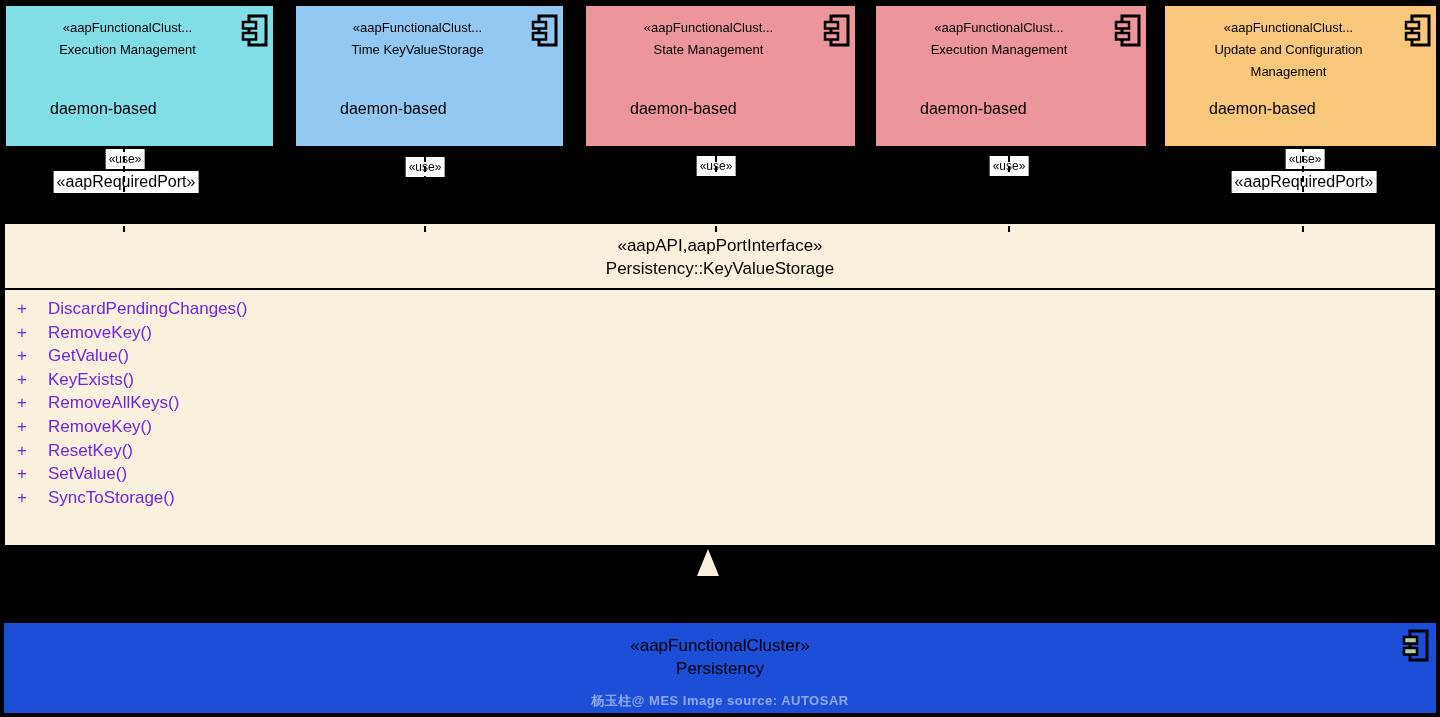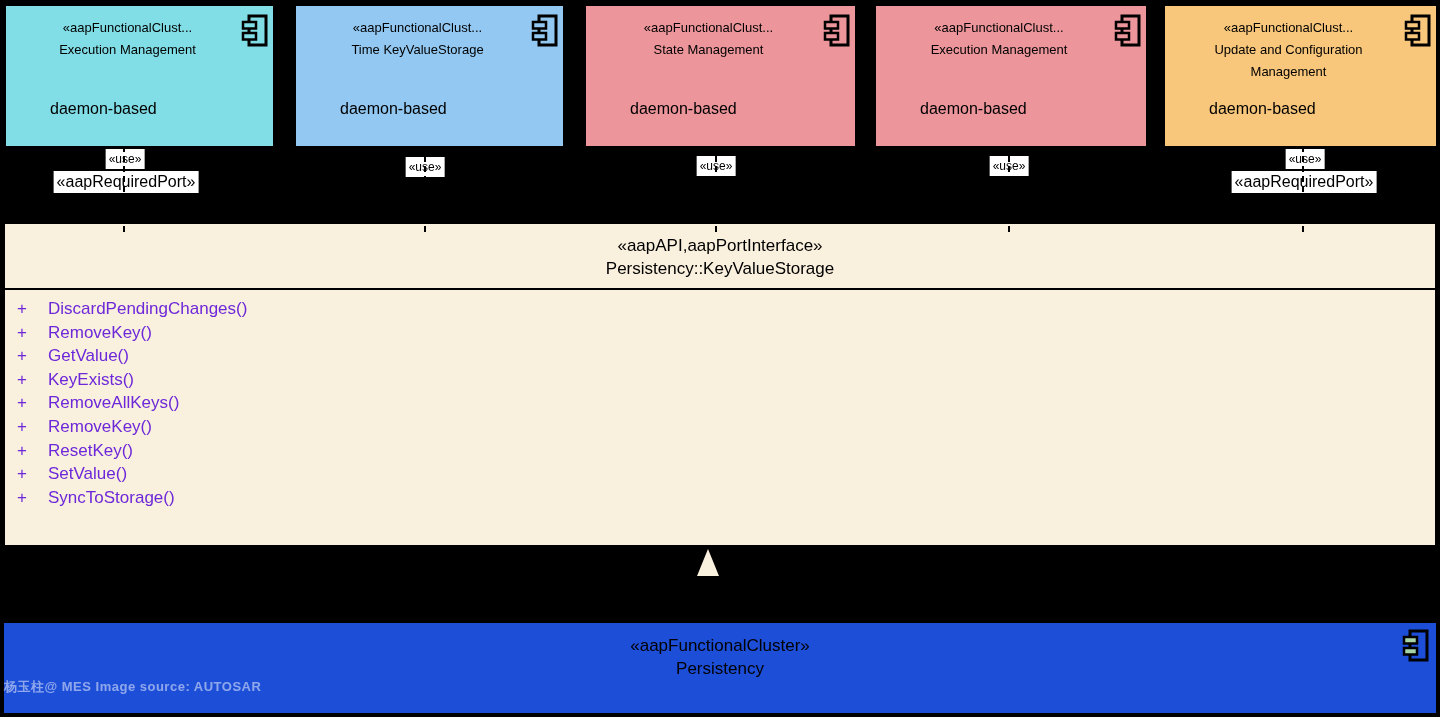--- a/index.html
+++ b/index.html
@@ -41,21 +41,21 @@
   .realize-tri{position:absolute;left:697px;top:549px;width:0;height:0;
     border-left:11px solid transparent;border-right:11px solid transparent;
     border-bottom:27px solid #FAF0DE;z-index:2;}
   .realize-line{position:absolute;left:707px;top:576px;height:45px;width:0;
     border-left:2px dashed #000;}
   
   .provider{position:absolute;left:2px;top:621px;width:1436px;height:94px;
     background:#1d4ed8;--bg:#A6D4A6;border:2px solid #000;box-sizing:border-box;
     text-align:center;padding-top:11px;font-size:17px;line-height:23px;}
   .provider .comp-icon{top:6px;right:7px;}
-  .watermark{position:absolute;left:0;right:0;bottom:15px;text-align:left;
+  .watermark{position:absolute;left:0;right:0;bottom:1px;text-align:center;
     color:rgba(255,255,255,0.5);font-size:13px;font-weight:bold;letter-spacing:.5px;}
 </style>
 </head>
 <body>
 
 <div class="canvas">
 
   <div class="cluster c1">
     <div class="cluster-head">
       <div>«aapFunctionalClust...</div>

